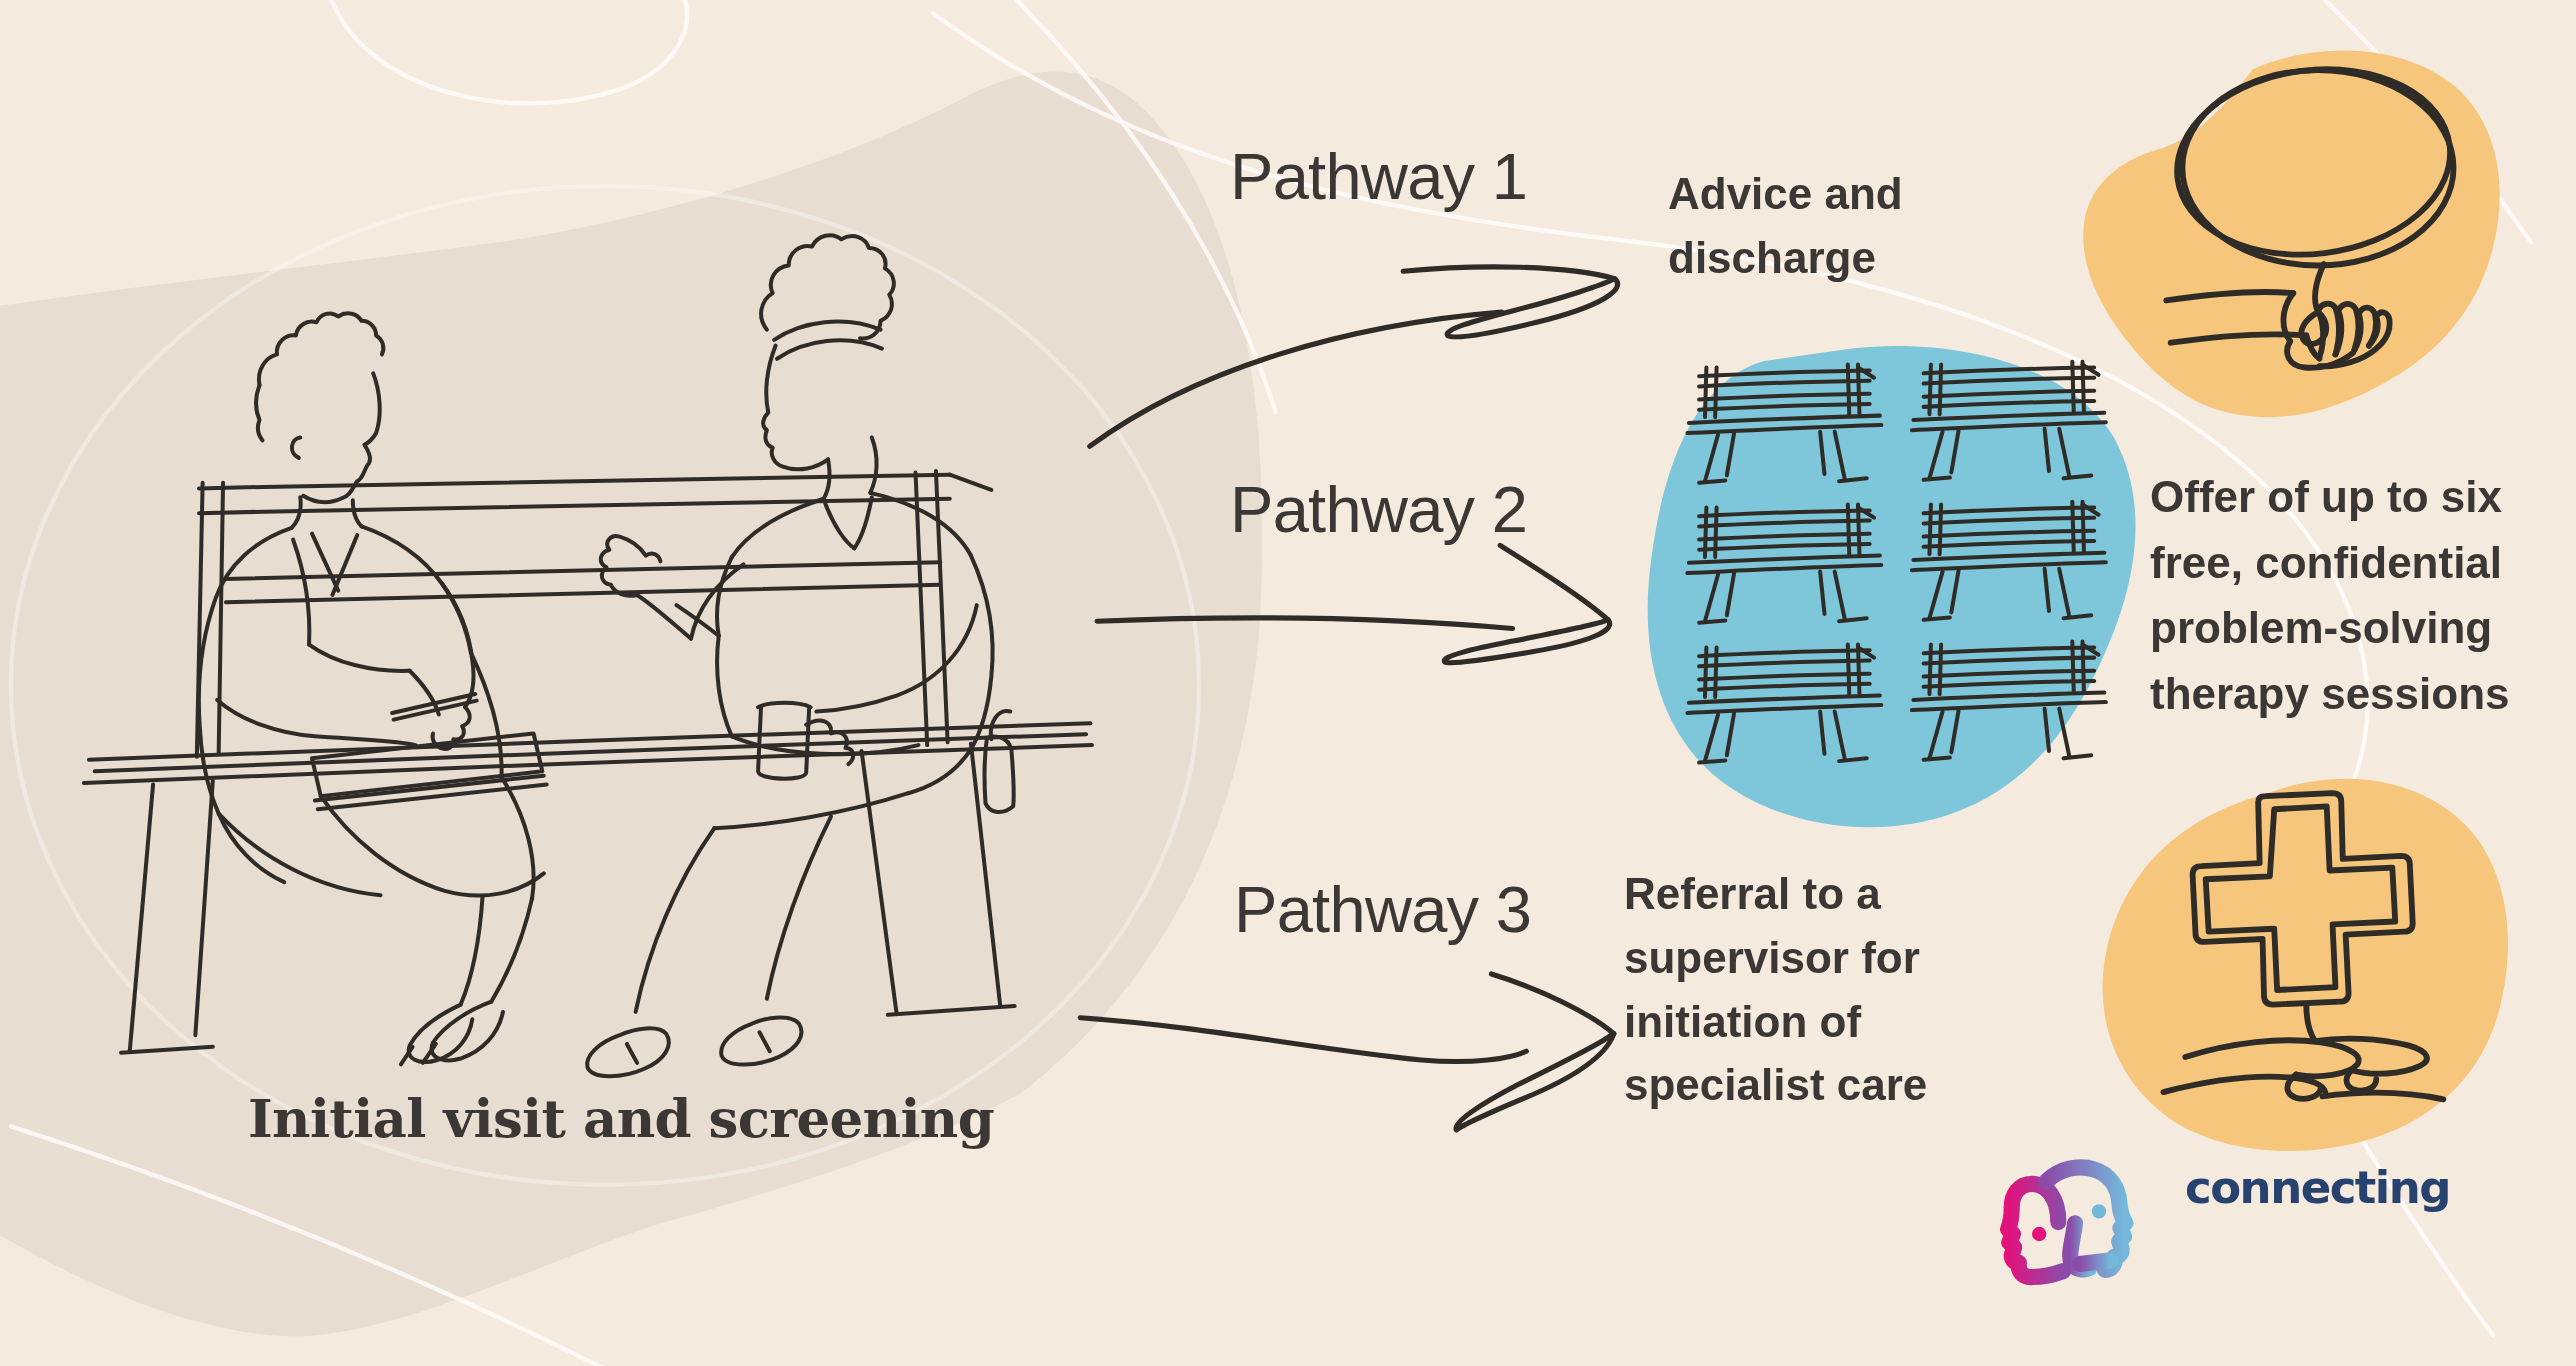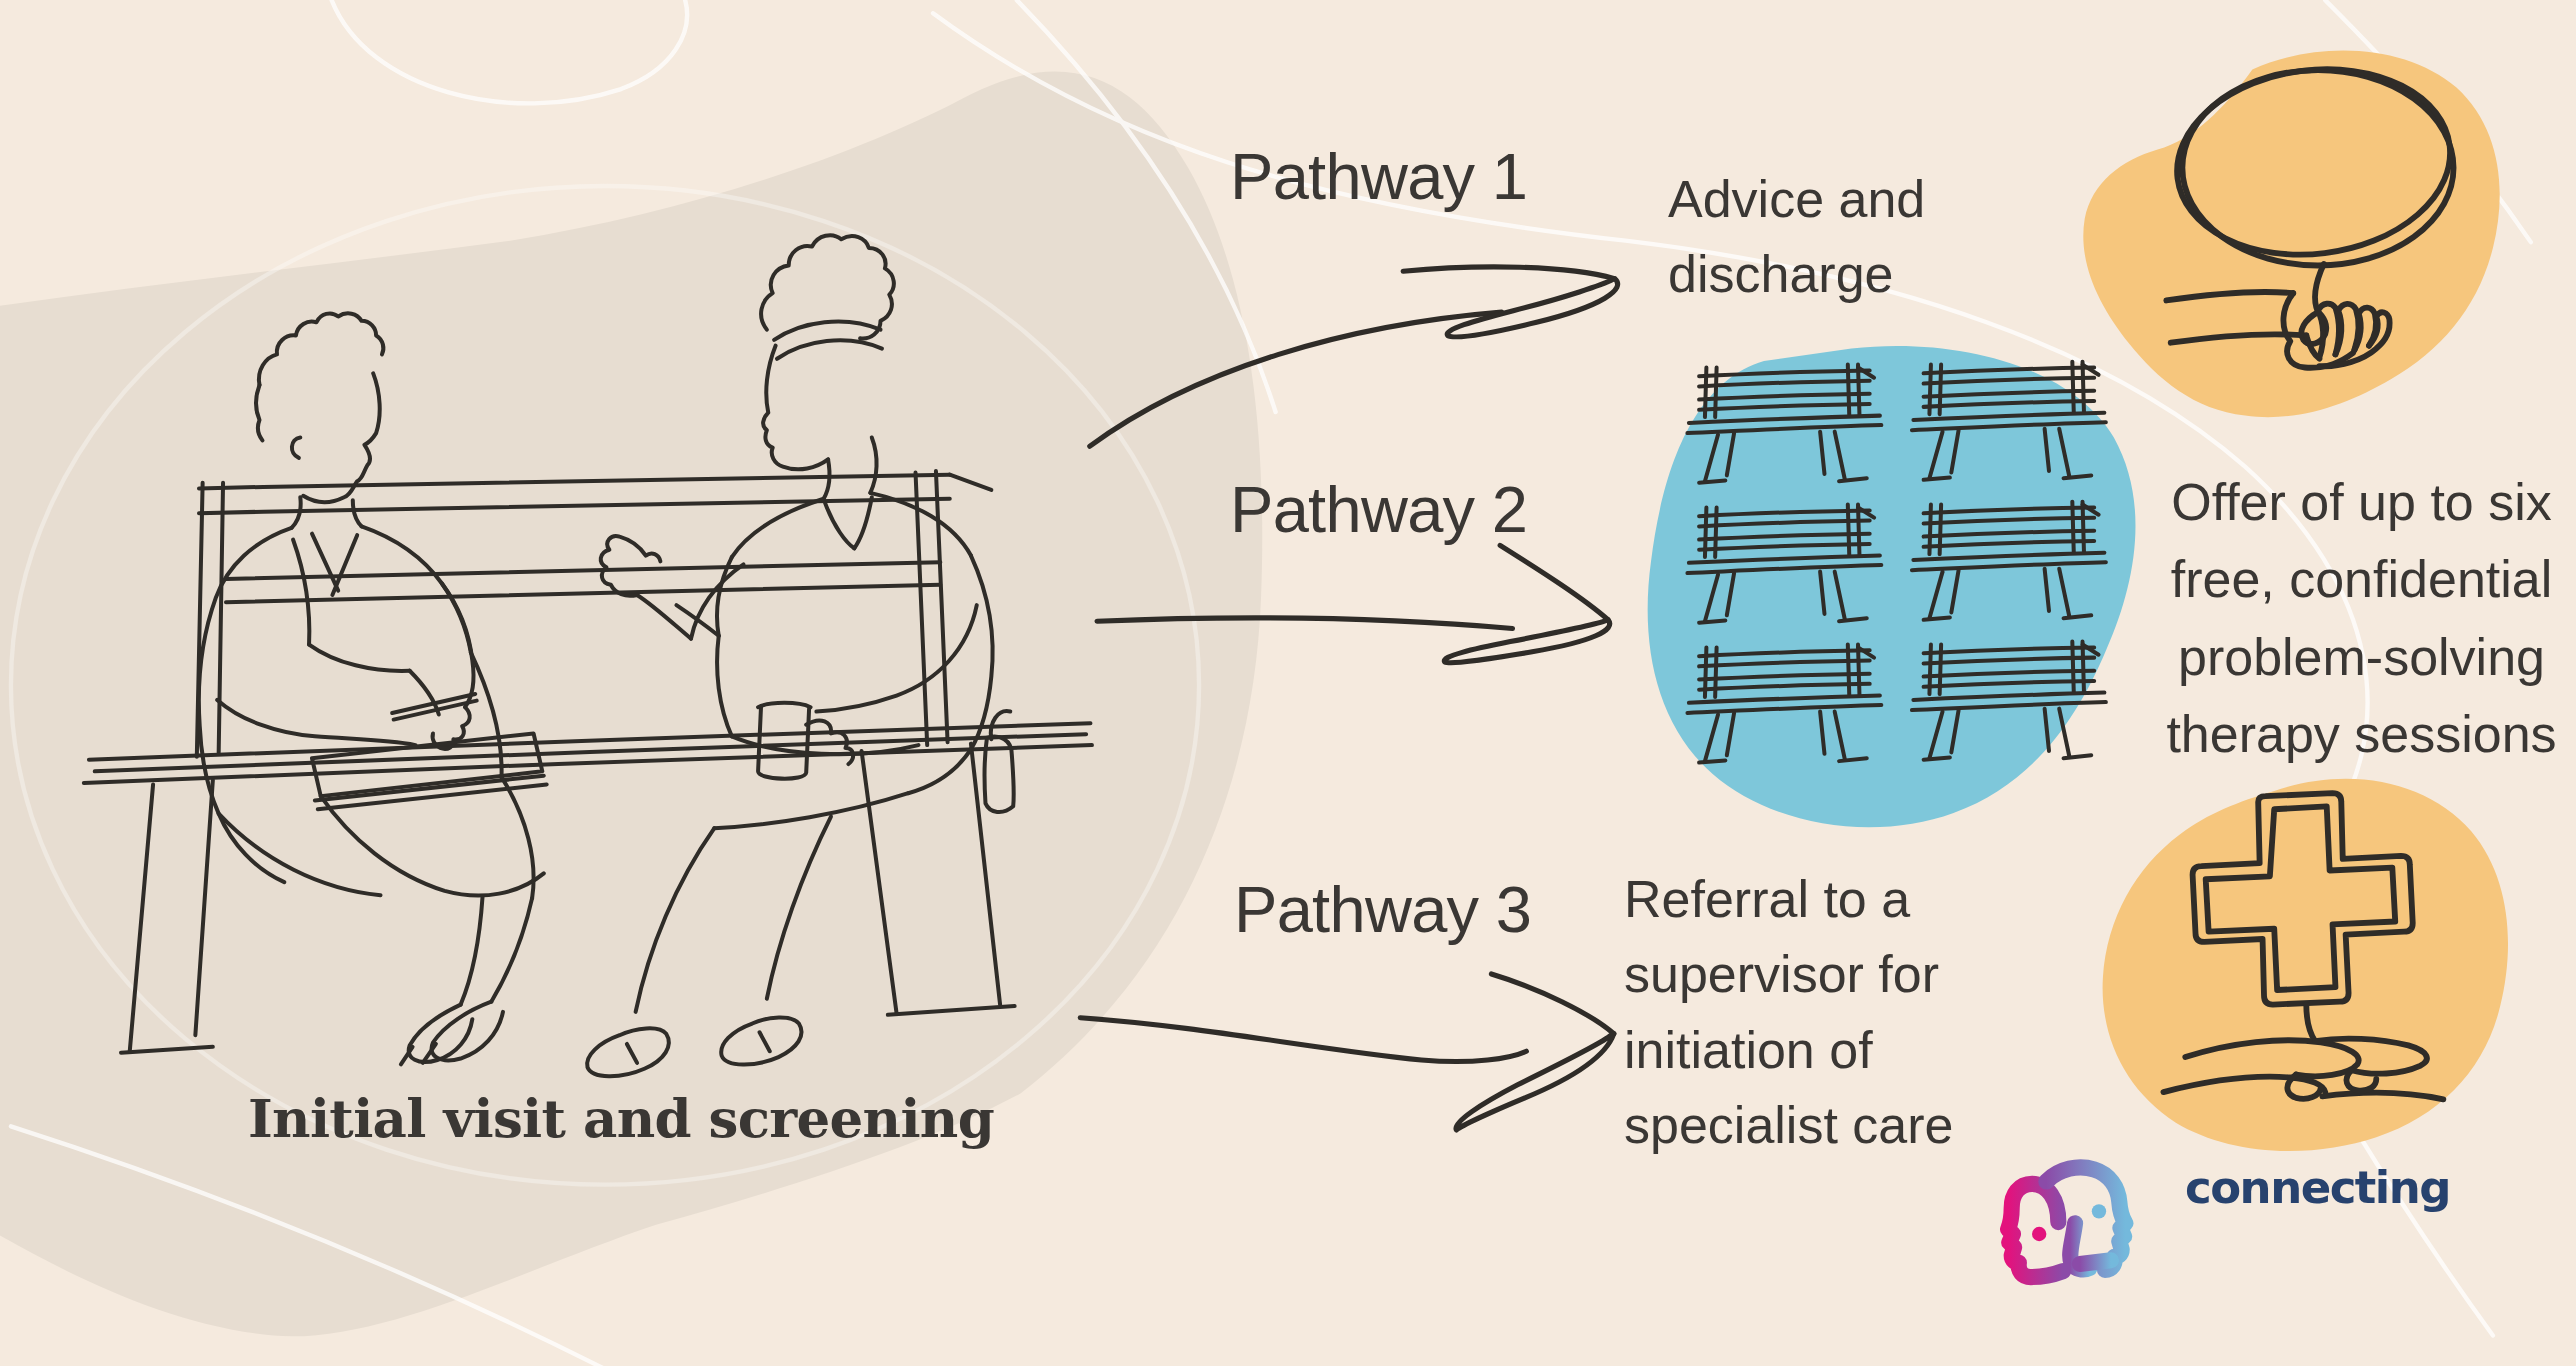--- a/index.html
+++ b/index.html
@@ -17,24 +17,25 @@
   .stop-pink{stop-color:var(--logo-pink,#e3127d);}
   .stop-purple{stop-color:var(--logo-purple,#8b4ba8);}
   .stop-lblue{stop-color:var(--logo-blue,#74b9dc);}
   .dot-pink{fill:var(--logo-pink,#e3127d);}
   .dot-blue{fill:var(--logo-blue,#74b9dc);}
   .pathway-label{
     position:absolute;font-weight:400;font-size:65px;line-height:1;
     letter-spacing:-0.7px;color:var(--text,#3a3734);white-space:nowrap;
   }
   .desc{
-    position:absolute;font-size:52px;line-height:1.45;white-space:pre-line;
+    position:absolute;font-size:44px;line-height:1.45;white-space:pre-line;
     color:var(--text,#3a3734);
-  }
-  .desc.centered{text-align:center;line-height:1.49;}
+    font-weight:bold;
+  }
+  .desc.centered{line-height:1.49;}
   .caption{
     position:absolute;left:248px;top:1087px;
     font-family:"DejaVu Serif","Liberation Serif",serif;font-weight:700;
     font-size:53px;letter-spacing:-0.7px;color:var(--text,#3a3734);white-space:nowrap;
   }
   .logo-text{
     position:absolute;left:2185px;top:1163px;
     font-family:"DejaVu Sans","Liberation Sans",sans-serif;font-weight:700;
     font-size:45px;line-height:1.13;letter-spacing:-1.5px;
     color:var(--logo-navy,#27426e);white-space:nowrap;

